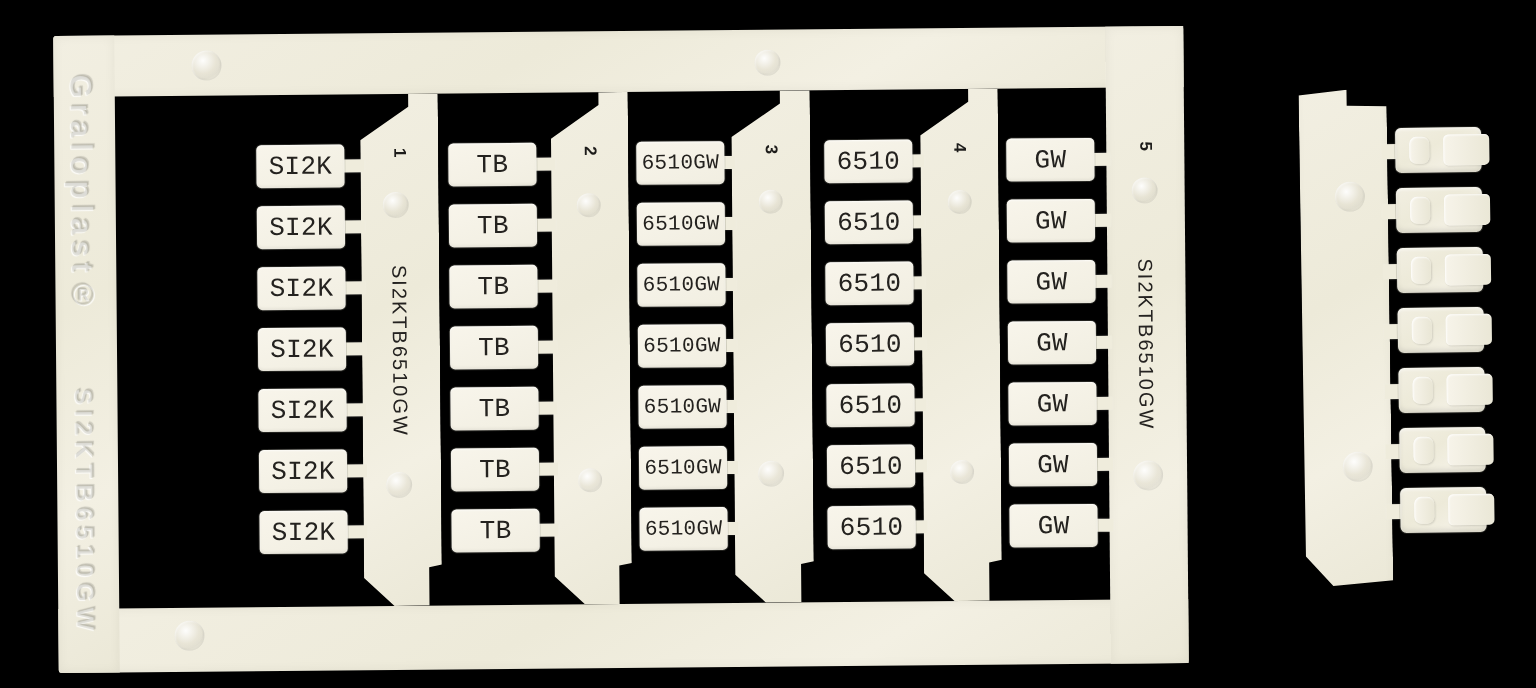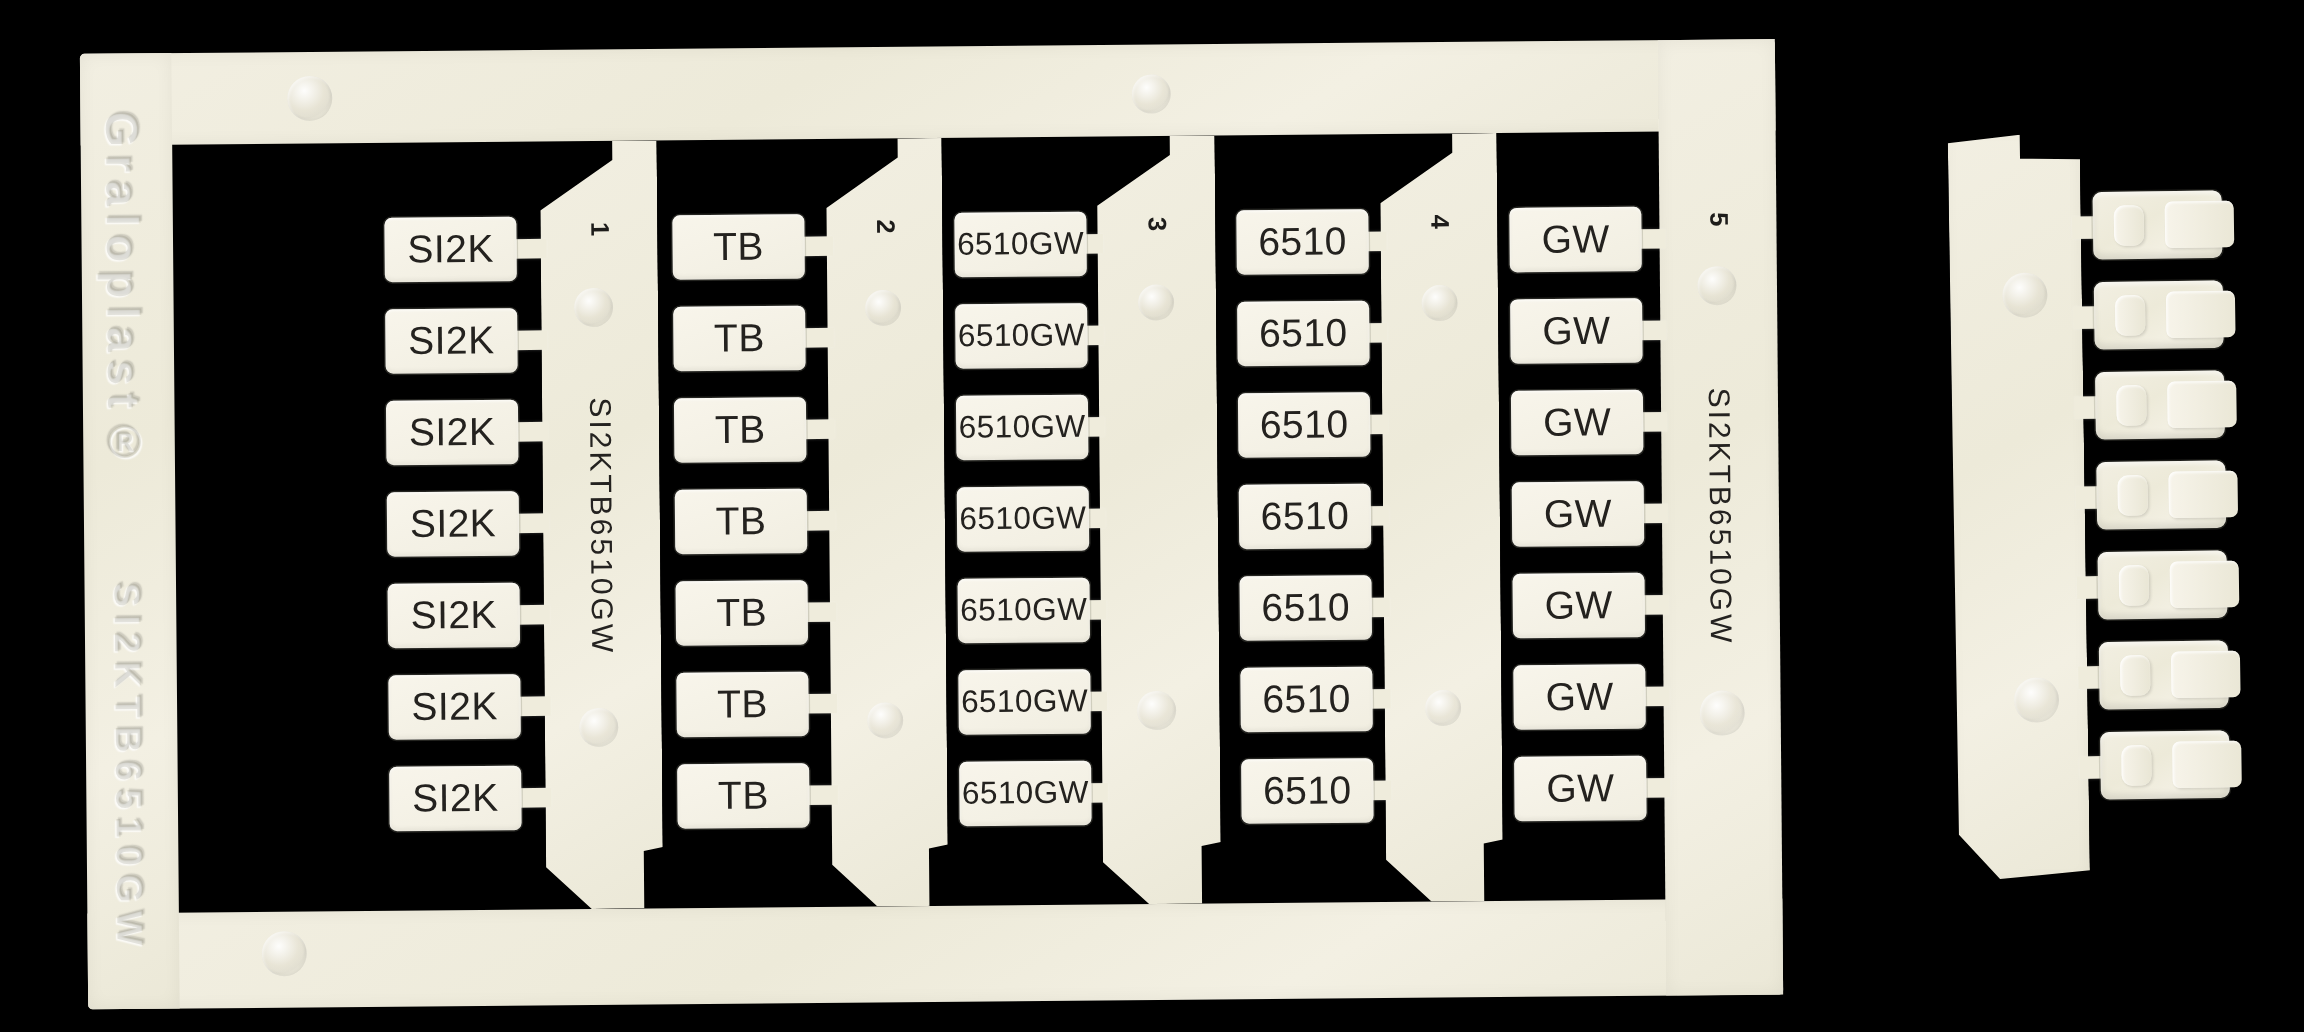--- a/index.html
+++ b/index.html
@@ -29,20 +29,21 @@
   .label{
     background:linear-gradient(160deg,#f8f5eb,#f1eee1);
     border-radius:5px;display:flex;align-items:center;justify-content:center;
     box-shadow:0 0 0 1px rgba(130,128,115,.28),
                inset 0 1px 2px rgba(255,255,255,.7),
                inset 0 -2px 3px rgba(0,0,0,.05);
   }
   .label span{
     font-size:26px;font-weight:500;color:#24221f;letter-spacing:.3px;
     white-space:nowrap;
+    font-family:Liberation Mono, monospace;
   }
   .colnum{
     writing-mode:vertical-rl;font-size:17px;font-weight:700;color:#1d1c1a;
     width:22px;text-align:center;line-height:22px;
   }
   .vtext{
     writing-mode:vertical-rl;font-size:20px;font-weight:400;color:#242220;
     letter-spacing:2px;line-height:26px;
   }
   

